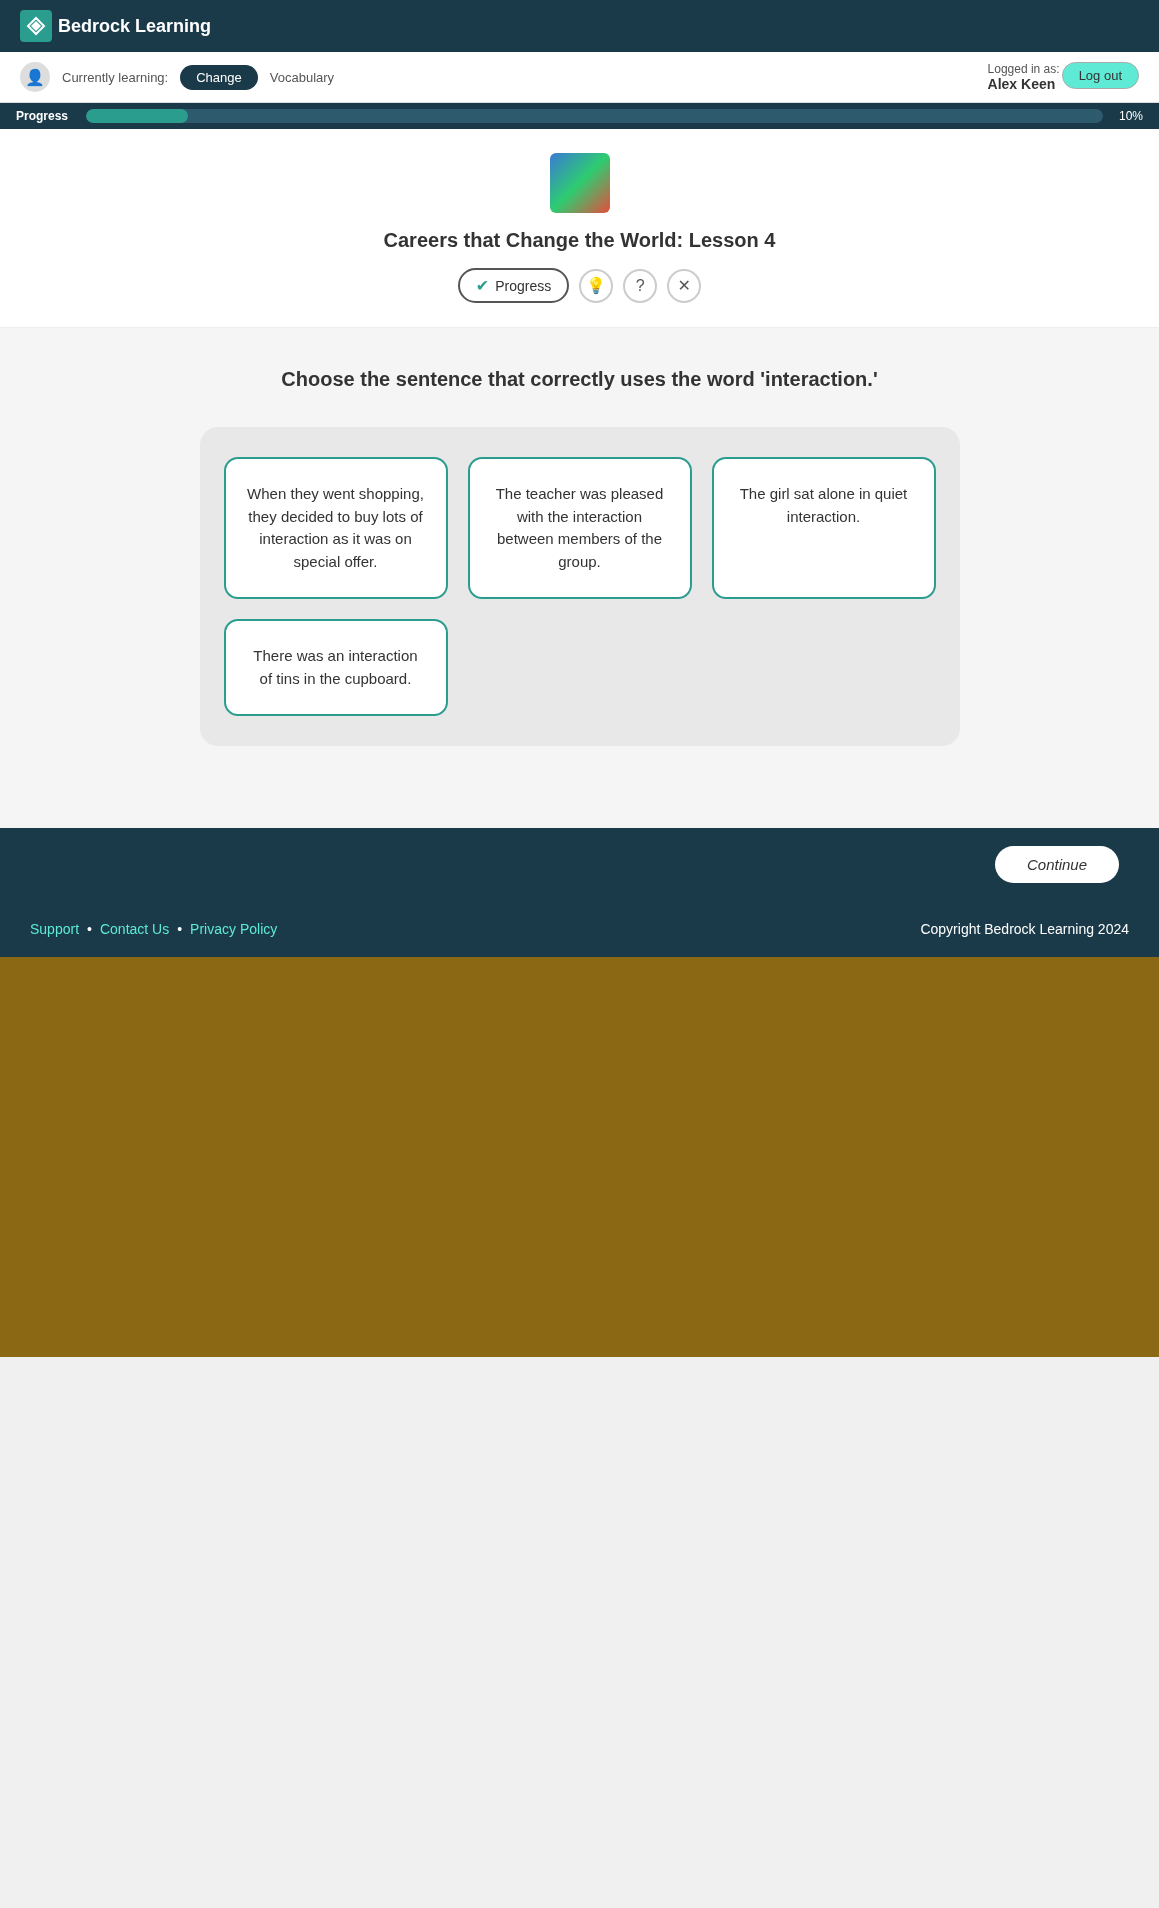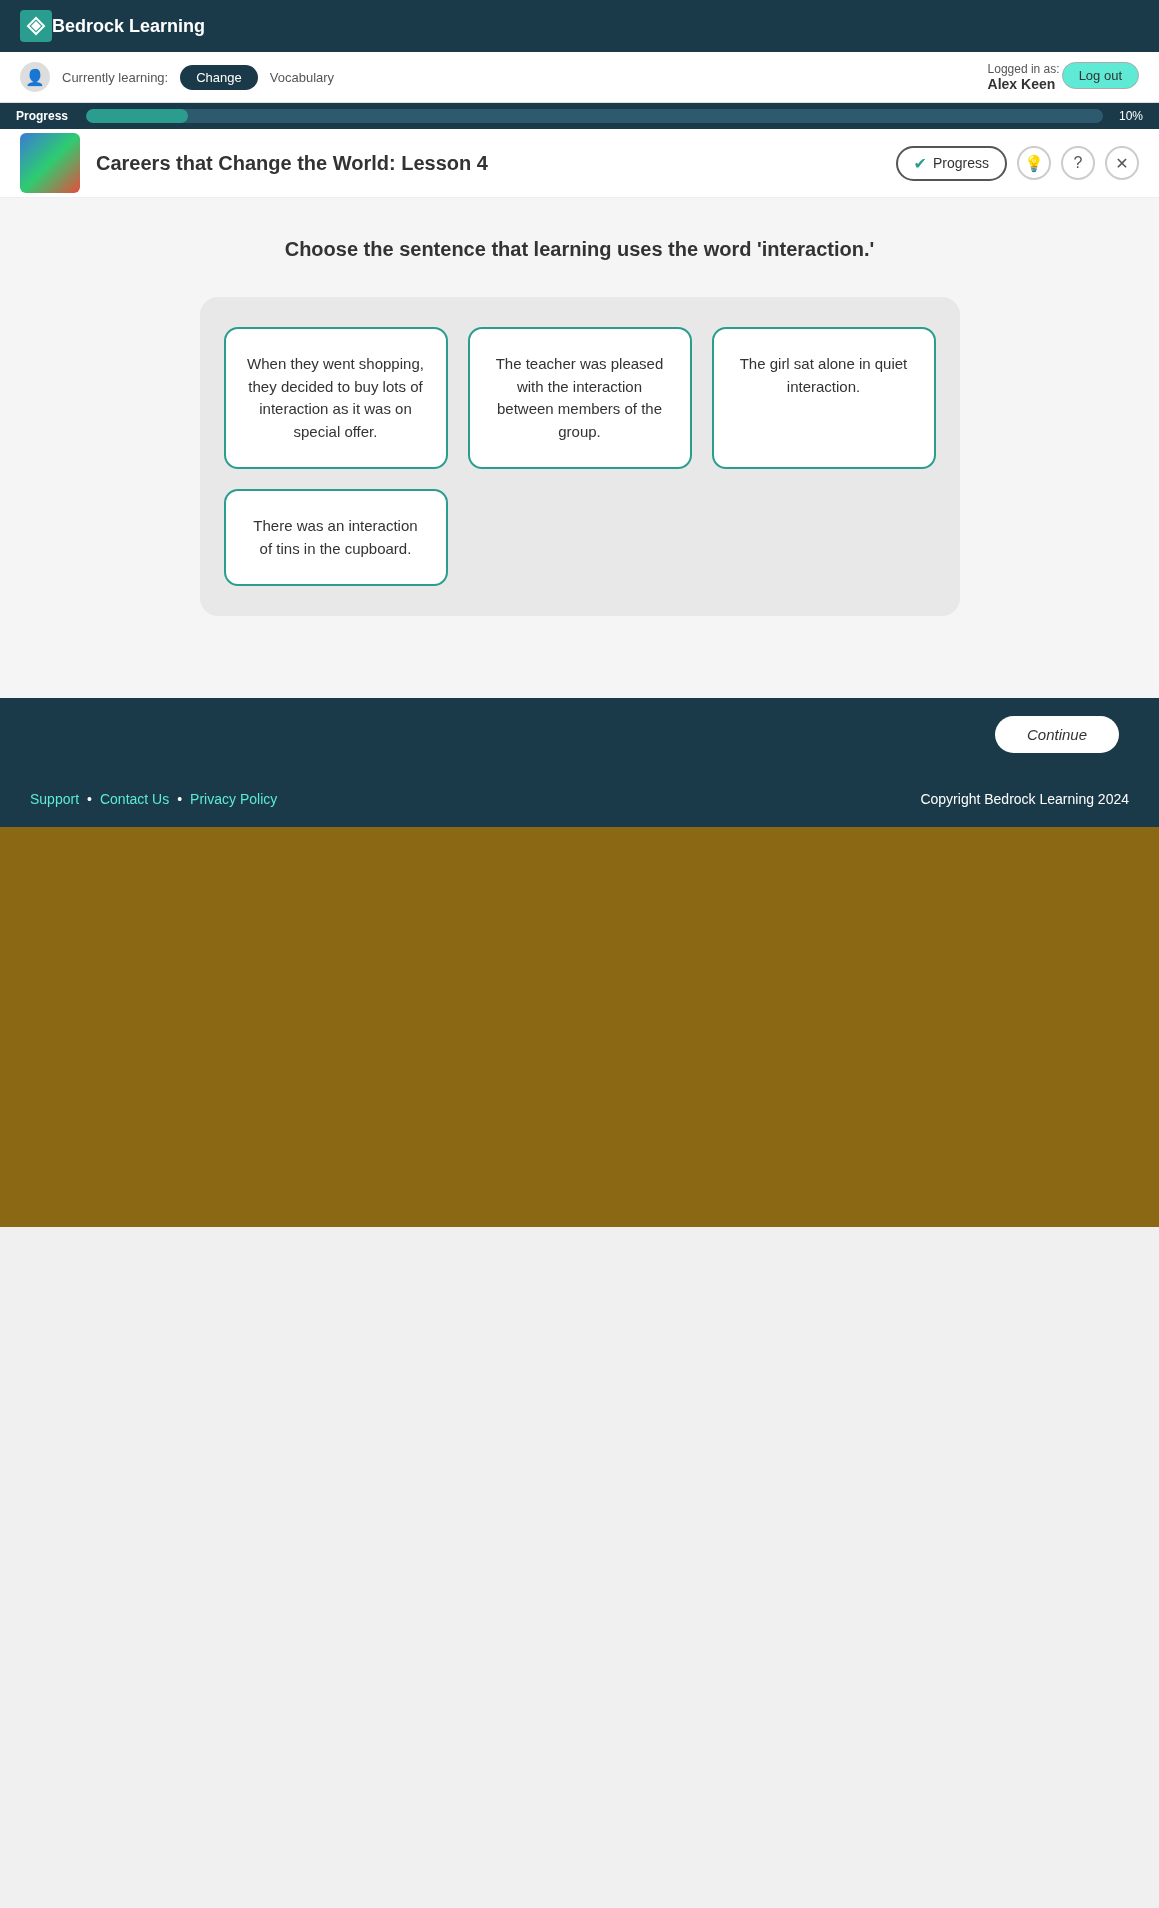--- a/index.html
+++ b/index.html
@@ -14,21 +14,21 @@
     .header {
       background: #1a3a4a;
       display: flex;
       align-items: center;
       padding: 10px 20px;
       gap: 10px;
     }
     .header-logo {
       display: flex;
       align-items: center;
-      gap: 0;
+      gap: 6px;
       color: white;
     }
     .logo-icon {
       width: 32px;
       height: 32px;
       background: #2a9d8f;
       display: flex;
       align-items: center;
       justify-content: center;
       border-radius: 4px;
@@ -138,23 +138,24 @@
       font-size: 12px;
       min-width: 30px;
       text-align: right;
     }
 
     
     .lesson-header {
       background: white;
       display: flex;
       align-items: center;
-      padding: 4px 20px;
+      padding: 24px 20px;
       border-bottom: 1px solid #eee;
       gap: 16px;
+      flex-direction: column;
     }
     .lesson-thumb {
       width: 60px;
       height: 60px;
       background: linear-gradient(135deg, #3a7bd5, #2ecc71, #e74c3c);
       border-radius: 6px;
       flex-shrink: 0;
     }
     .lesson-title {
       font-size: 20px;
@@ -343,21 +344,21 @@
     <button class="icon-btn">
       <span>?</span>
     </button>
     <button class="icon-btn">
       <span>✕</span>
     </button>
   </div>
 </div>
 
 <div class="main-content">
-  <div class="question-heading">Choose the sentence that learning uses the word 'interaction.'</div>
+  <div class="question-heading">Choose the sentence that correctly uses the word 'interaction.'</div>
 
   <div class="options-container">
     <div class="option-card">
       <span>When they went shopping, they decided to buy lots of interaction as it was on special offer.</span>
     </div>
     <div class="option-card">
       <span>The teacher was pleased with the interaction between members of the group.</span>
     </div>
     <div class="option-card">
       <span>The girl sat alone in quiet interaction.</span>

